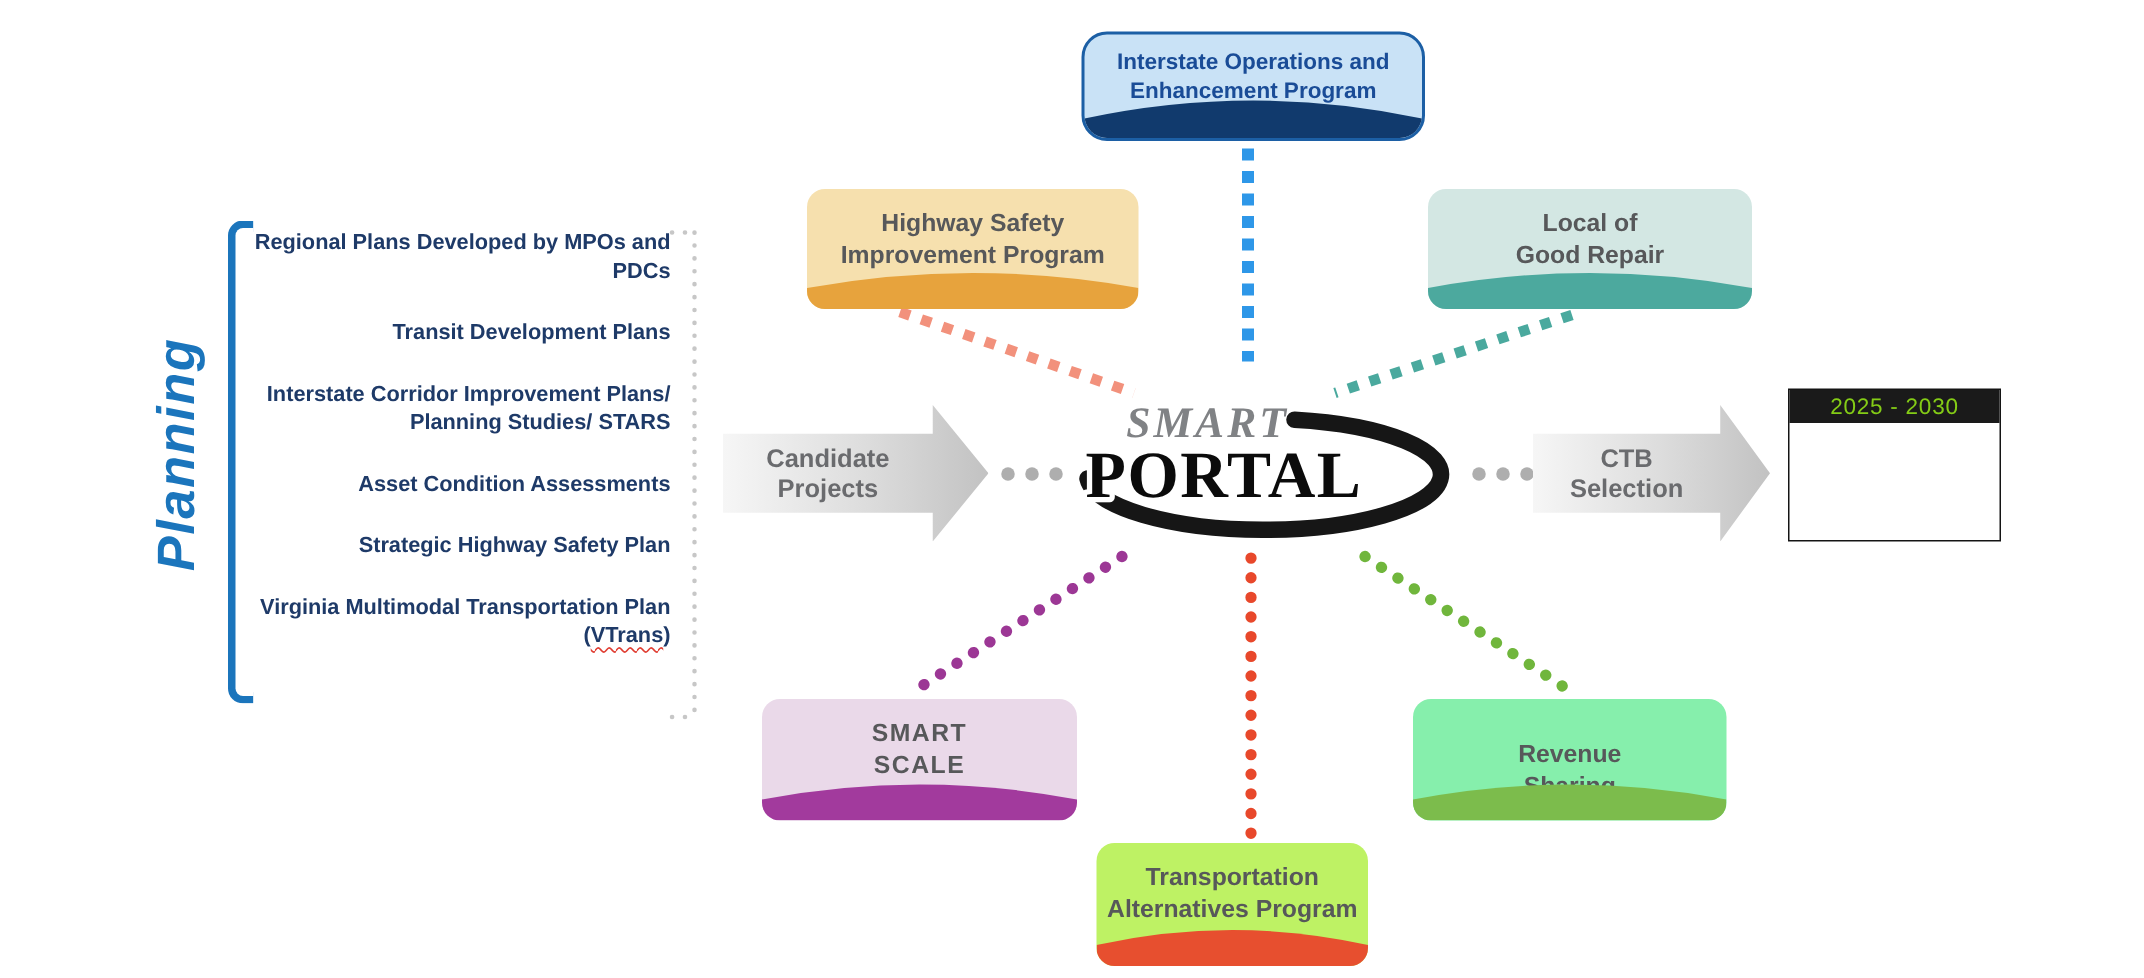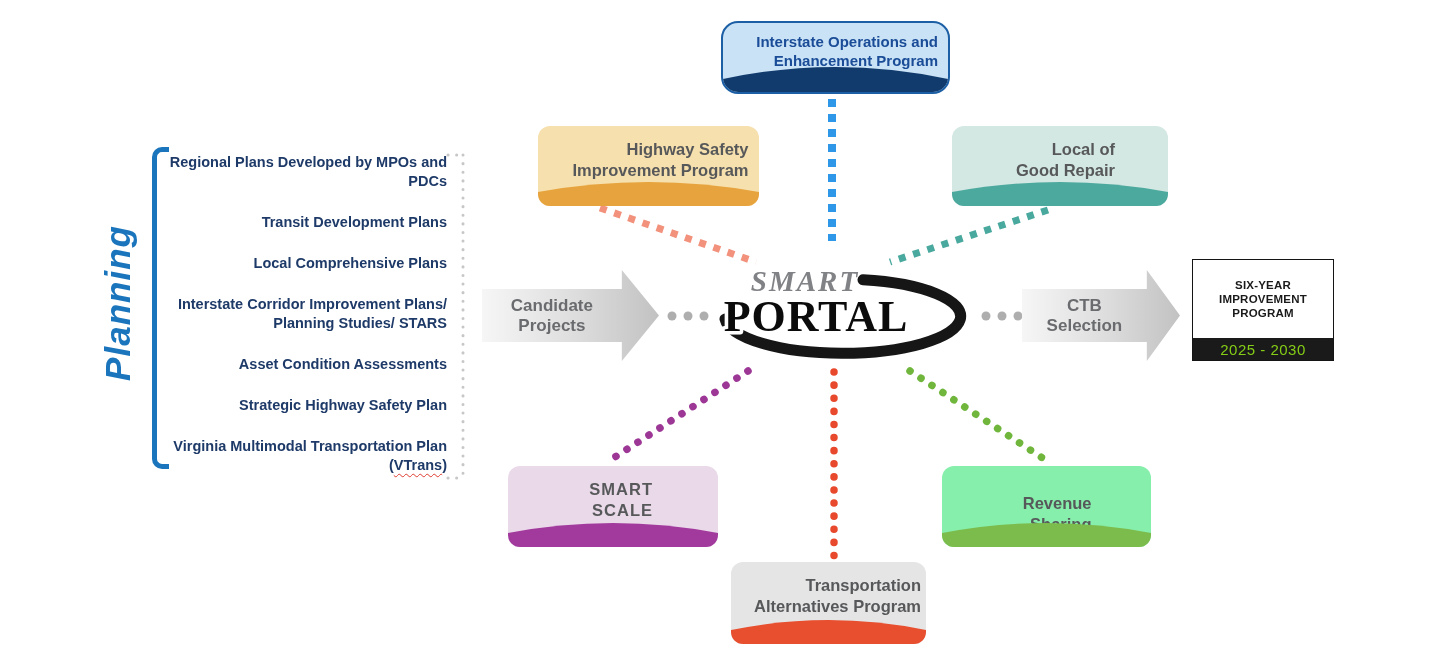--- a/index.html
+++ b/index.html
@@ -15,35 +15,35 @@
     border-radius:10px 0 0 10px;box-sizing:border-box;}
   .planning-list{position:absolute;left:167px;top:153px;width:280px;
     display:flex;flex-direction:column;gap:22px;text-align:right;
     font-size:14.5px;font-weight:bold;color:#1e3a68;line-height:19px;}
   .vtrans-word{text-decoration-line:underline;text-decoration-style:wavy;
     text-decoration-color:#e03c31;text-decoration-thickness:1px;text-underline-offset:3px;}
 
   
   .pbox{position:absolute;border-radius:12px;overflow:hidden;box-sizing:border-box;
     display:flex;justify-content:center;color:#57585a;font-weight:bold;}
-  .pbox .pbox-label{display:block;text-align:right;font-size:16.5px;line-height:21px;}
+  .pbox .pbox-label{display:block;text-align:center;font-size:16.5px;line-height:21px;}
   .swoosh{position:absolute;bottom:0;left:0;width:100%;height:26px;display:block;}
 
   .pbox.interstate{left:721px;top:21px;width:229px;height:73px;background:#c9e2f6;
     border:2.5px solid #1c5fa5;border-radius:17px;padding-top:9px;color:#1a4c97;}
   .pbox.interstate .pbox-label{font-size:15px;line-height:19px;width:205px;}
   .pbox.highway{left:490px;top:126px;width:221px;height:80px;background:#f6e0ae;padding-top:13px;margin-left:48px;}
   .pbox.highway .pbox-label{width:200px;}
   .pbox.repair{left:952px;top:126px;width:216px;height:80px;background:#d3e7e3;padding-top:13px;}
   .pbox.repair .pbox-label{width:110px;}
   .pbox.scale{left:508px;top:466px;width:210px;height:81px;background:#ead9e9;padding-top:13px;}
   .pbox.scale .pbox-label{width:80px;letter-spacing:1px;}
   .pbox.revenue{left:942px;top:466px;width:209px;height:81px;background:#86efac;padding-top:27px;}
   .pbox.revenue .pbox-label{width:90px;}
-  .pbox.transalt{left:731px;top:562px;width:195px;height:82px;background:#e5e5e5;padding-top:13px;}
+  .pbox.transalt{left:731px;top:562px;width:181px;height:82px;background:#bef264;padding-top:13px;}
   .pbox.transalt .pbox-label{width:185px;}
 
   
   .flow-arrow{position:absolute;background:linear-gradient(90deg,#f6f6f6 0%,#dcdcdc 55%,#c2c2c2 100%);}
   .flow-arrow .arrow-text{position:absolute;left:0;top:0;height:100%;width:79%;
     display:flex;align-items:center;justify-content:center;text-align:center;
     font-size:17px;font-weight:bold;color:#6a6b6e;line-height:20px;}
   .flow-arrow.candidate{left:482px;top:270px;width:177px;height:91px;
     clip-path:polygon(0% 21%,79% 21%,79% 0%,100% 50%,79% 100%,79% 79%,0% 79%);}
   .flow-arrow.candidate .arrow-text span{width:90px;}
@@ -68,21 +68,20 @@
 <body>
 
 <div class="canvas">
 
   <div class="planning-label">Planning</div>
   <div class="planning-bracket"></div>
 
   <div class="planning-list">
     <div>Regional Plans Developed by MPOs and PDCs</div>
     <div>Transit Development Plans</div>
-    <div>Local Comprehensive Plans</div>
     <div>Interstate Corridor Improvement Plans/ Planning Studies/ STARS</div>
     <div>Asset Condition Assessments</div>
     <div>Strategic Highway Safety Plan</div>
     <div><span>Virginia Multimodal Transportation Plan (</span><span class="vtrans-word">VTrans</span><span>)</span></div>
   </div>
 
   <svg class="overlay" viewBox="0 0 1429 652">
 
     <line x1="448" y1="155" x2="460" y2="155" stroke="#c7c7c7" stroke-width="3" stroke-dasharray="0.1 8.5" stroke-linecap="round"></line>
     <line x1="463" y1="155" x2="463" y2="478" stroke="#c7c7c7" stroke-width="3" stroke-dasharray="0.1 8.5" stroke-linecap="round"></line>
@@ -161,19 +160,16 @@
       </div>
   </div>
 
   <svg class="portal-logo" viewBox="0 0 290 110">
     <path d="M 25,61 A 118,37 0 1 0 163,21.8" fill="none" stroke="#161616" stroke-width="11" stroke-linecap="round"></path>
     <text x="105" y="33" text-anchor="middle" font-family="Liberation Serif, serif" font-style="italic" font-weight="bold" font-size="29" letter-spacing="2" fill="#808285">SMART</text>
     <text x="116" y="73" text-anchor="middle" font-family="Liberation Serif, serif" font-weight="bold" font-size="44" letter-spacing="1" fill="#0b0b0b" stroke="#ffffff" stroke-width="7" paint-order="stroke" stroke-linejoin="round">PORTAL</text>
   </svg>
 
   <div class="syip">
-    <div class="syip-title">
-        <span>SIX-YEAR IMPROVEMENT PROGRAM</span>
-      </div>
     <div class="syip-band">2025 - 2030</div>
   </div>
 
 </div>
 
 </body></html>

